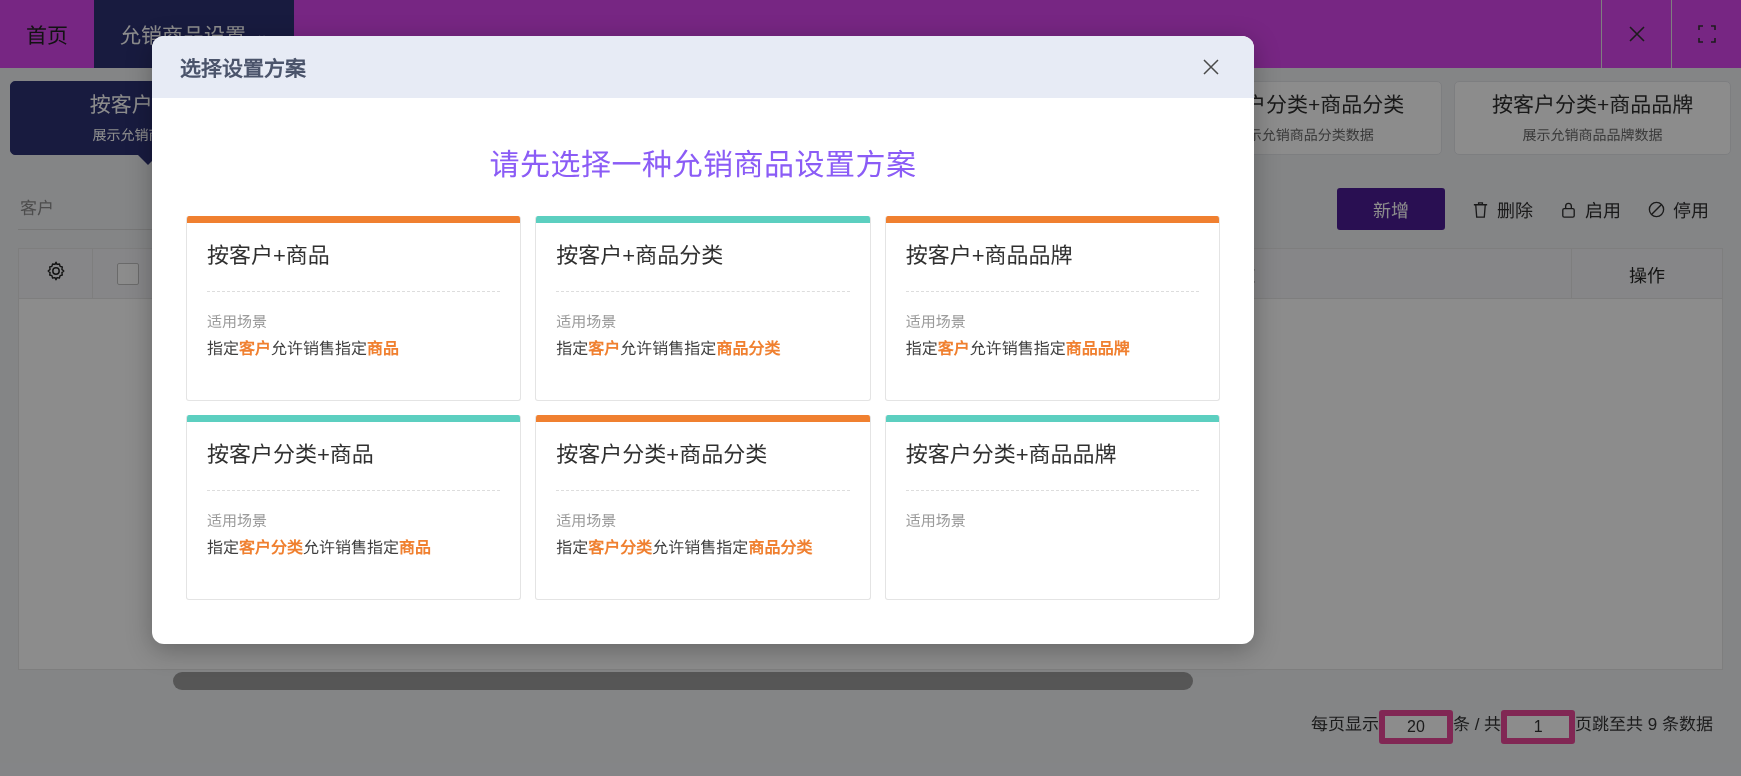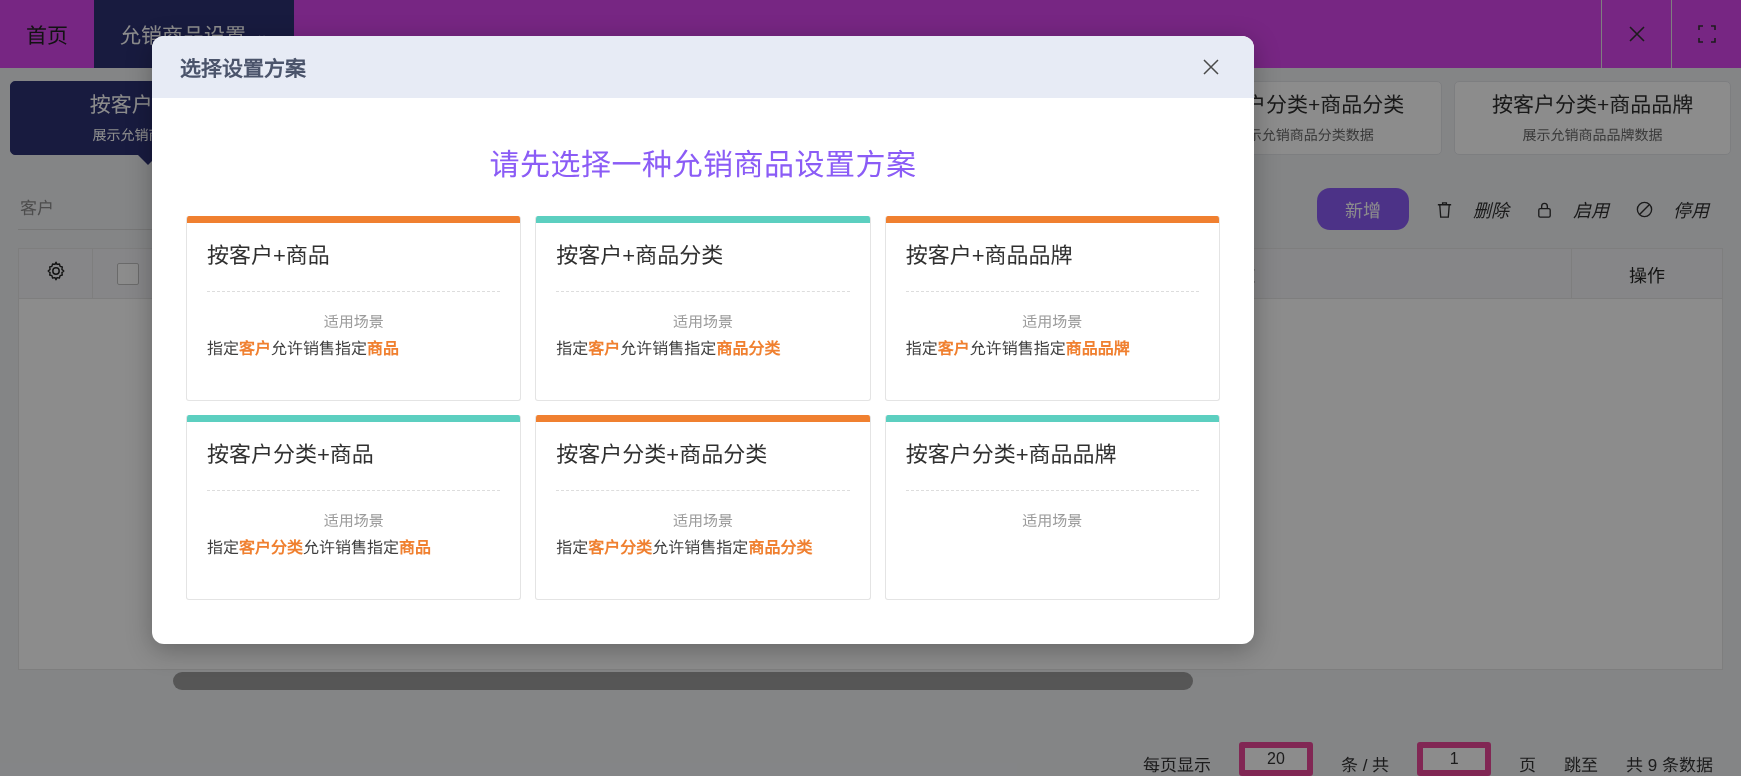--- a/index.html
+++ b/index.html
@@ -121,35 +121,34 @@
     cursor: text;
   }
   .toolbar {
     margin-left: auto;
     display: flex;
     align-items: center;
     gap: 26px;
     padding-right: 14px;
   }
   .btn-primary {
-    background: #8b5cf6;
+    background: #4c1d95;
     color: #fff;
     font-size: 18px;
     border: none;
-    border-radius: 13px;
-    padding: 8px 28px;
+    border-radius: 3px;
+    padding: 8px 36px;
     cursor: pointer;
     font-family: inherit;
   }
   .tool-link {
-    display: flex; align-items: center; gap: 19px;
+    display: flex; align-items: center; gap: 7px;
     font-size: 18px;
     color: #303030;
     cursor: pointer;
-    font-style: italic;
   }
   .tool-link svg { display: block; }
 
   
   .table-wrap {
     position: absolute; top: 248px; left: 18px; right: 18px;
     bottom: 106px;
     background: #fff;
     border: 1px solid #e6e6e6;
   }
@@ -194,22 +193,22 @@
     background: #9d9d9d;
     border-radius: 9px;
   }
 
   
   .pager {
     position: absolute;
     left: 0; right: 0; bottom: 0;
     height: 66px;
     background: #f0f2f5;
-    display: flex; align-items: flex-end; justify-content: flex-end;
-    gap: 28px;
+    display: flex; align-items: flex-start; justify-content: flex-end;
+    gap: 0;
     padding: 0 28px;
     font-size: 17px;
     color: #333;
   }
   .pager-box {
     width: 74px; height: 34px;
     border: 6px solid #ec4899;
     border-radius: 3px;
     background: #fff;
     display: flex; align-items: center; justify-content: center;
@@ -301,21 +300,20 @@
     line-height: 1.2;
   }
   .card-divider {
     margin: 22px 0 18px 0;
     border-top: 1px dashed #dddddd;
   }
   .card-label {
     font-size: 15px;
     color: #9b9b9b;
     margin-bottom: 7px;
-    text-align: center;
   }
   .card-desc {
     font-size: 16px;
     color: #3f3f3f;
     line-height: 1.4;
   }
   .card-desc b { color: #f08030; font-weight: bold; }
 </style>
 </head>
 <body>

